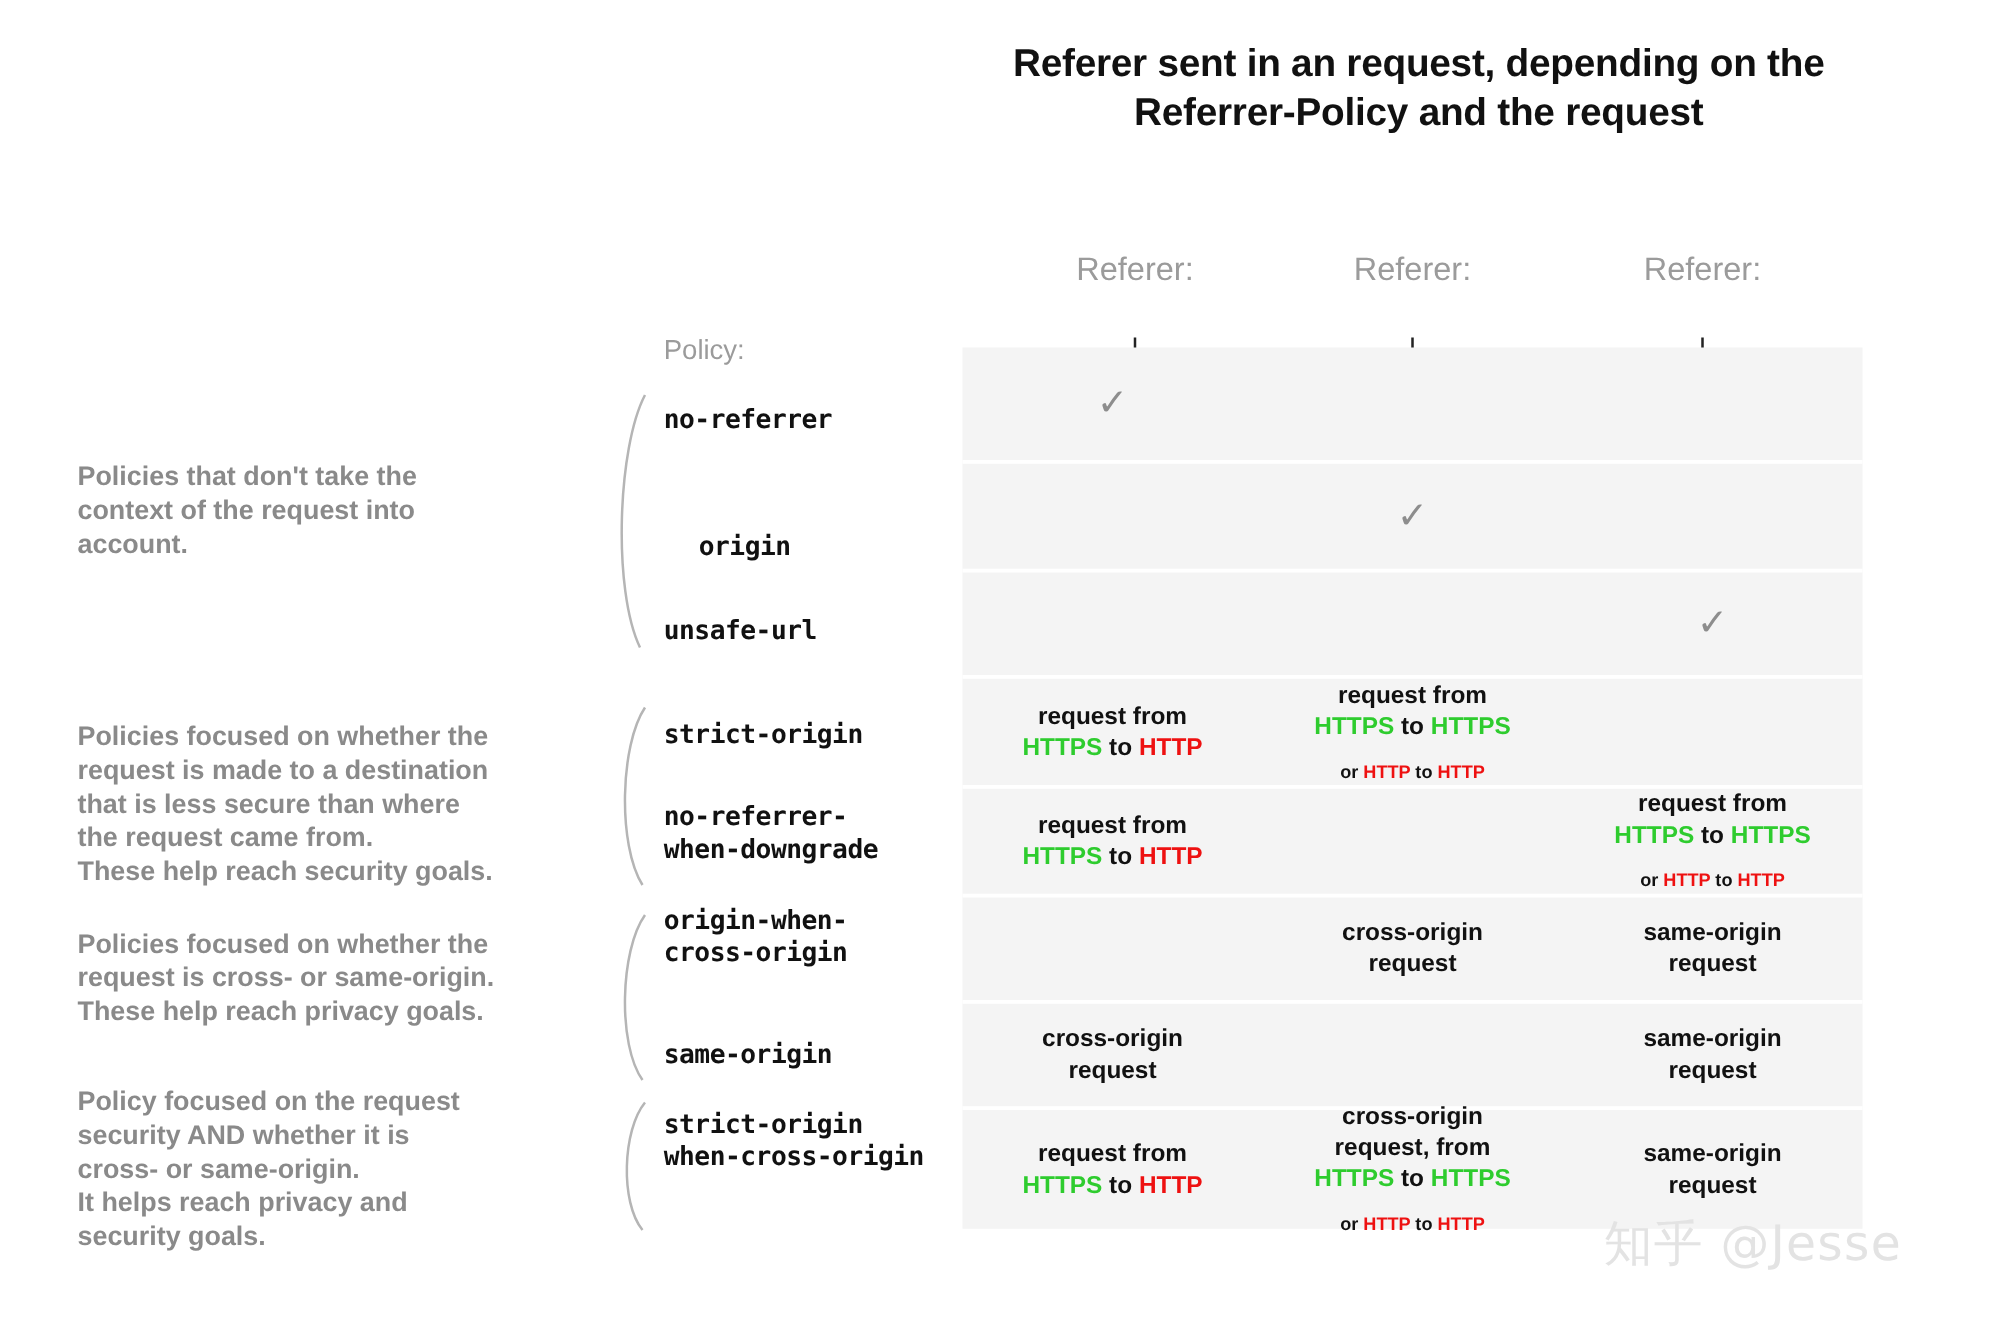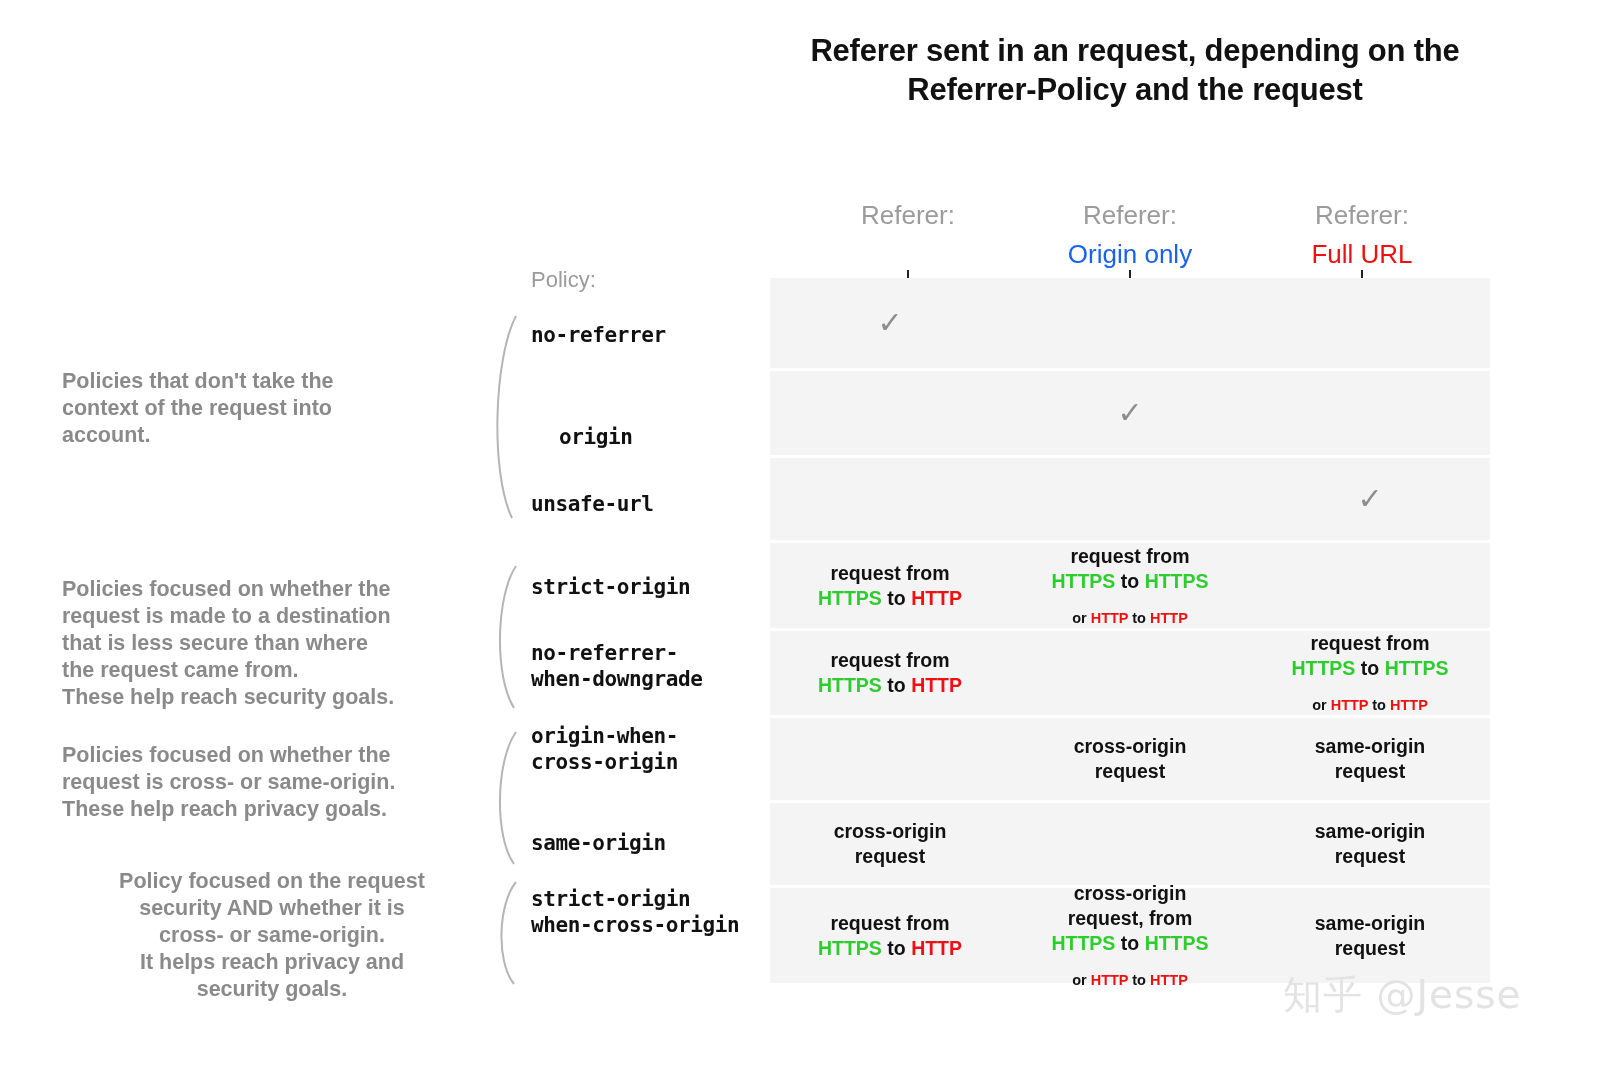--- a/index.html
+++ b/index.html
@@ -151,21 +151,21 @@
     width: 420px;
     font-size: 21.5px;
     font-weight: bold;
     color: #8a8a8a;
     line-height: 1.26;
     white-space: pre-line;
   }
   #gd-0 { top: 368px; }
   #gd-1 { top: 576px; }
   #gd-2 { top: 742px; }
-  #gd-3 { top: 868px; text-align: center; }
+  #gd-3 { top: 868px; }
 
   
   .brace {
     position: absolute;
     left: 486px;
   }
   #brace-0 { top: 312px; }
   #brace-1 { top: 562px; }
   #brace-2 { top: 728px; }
   #brace-3 { top: 878px; }
@@ -185,25 +185,23 @@
 </head>
 <body>
 
 <div id="title">Referer sent in an request, depending on the Referrer-Policy and the request</div>
 
 <div class="col-head" id="col-head-0">
   <span class="kicker">Referer:</span>
 </div>
 <div class="col-head" id="col-head-1">
   <span class="kicker">Referer:</span>
-  <span class="value" style="color: rgb(26, 99, 232);">Origin only</span>
 </div>
 <div class="col-head" id="col-head-2">
   <span class="kicker">Referer:</span>
-  <span class="value" style="color: rgb(238, 17, 17);">Full URL</span>
 </div>
 
 <div class="tick" id="tick-0"></div>
 <div class="tick" id="tick-1"></div>
 <div class="tick" id="tick-2"></div>
 
 <div id="policy-label">Policy:</div>
 
 <div class="policy-name" id="pn-0">no-referrer</div>
 <div class="policy-name" id="pn-1">origin</div>

